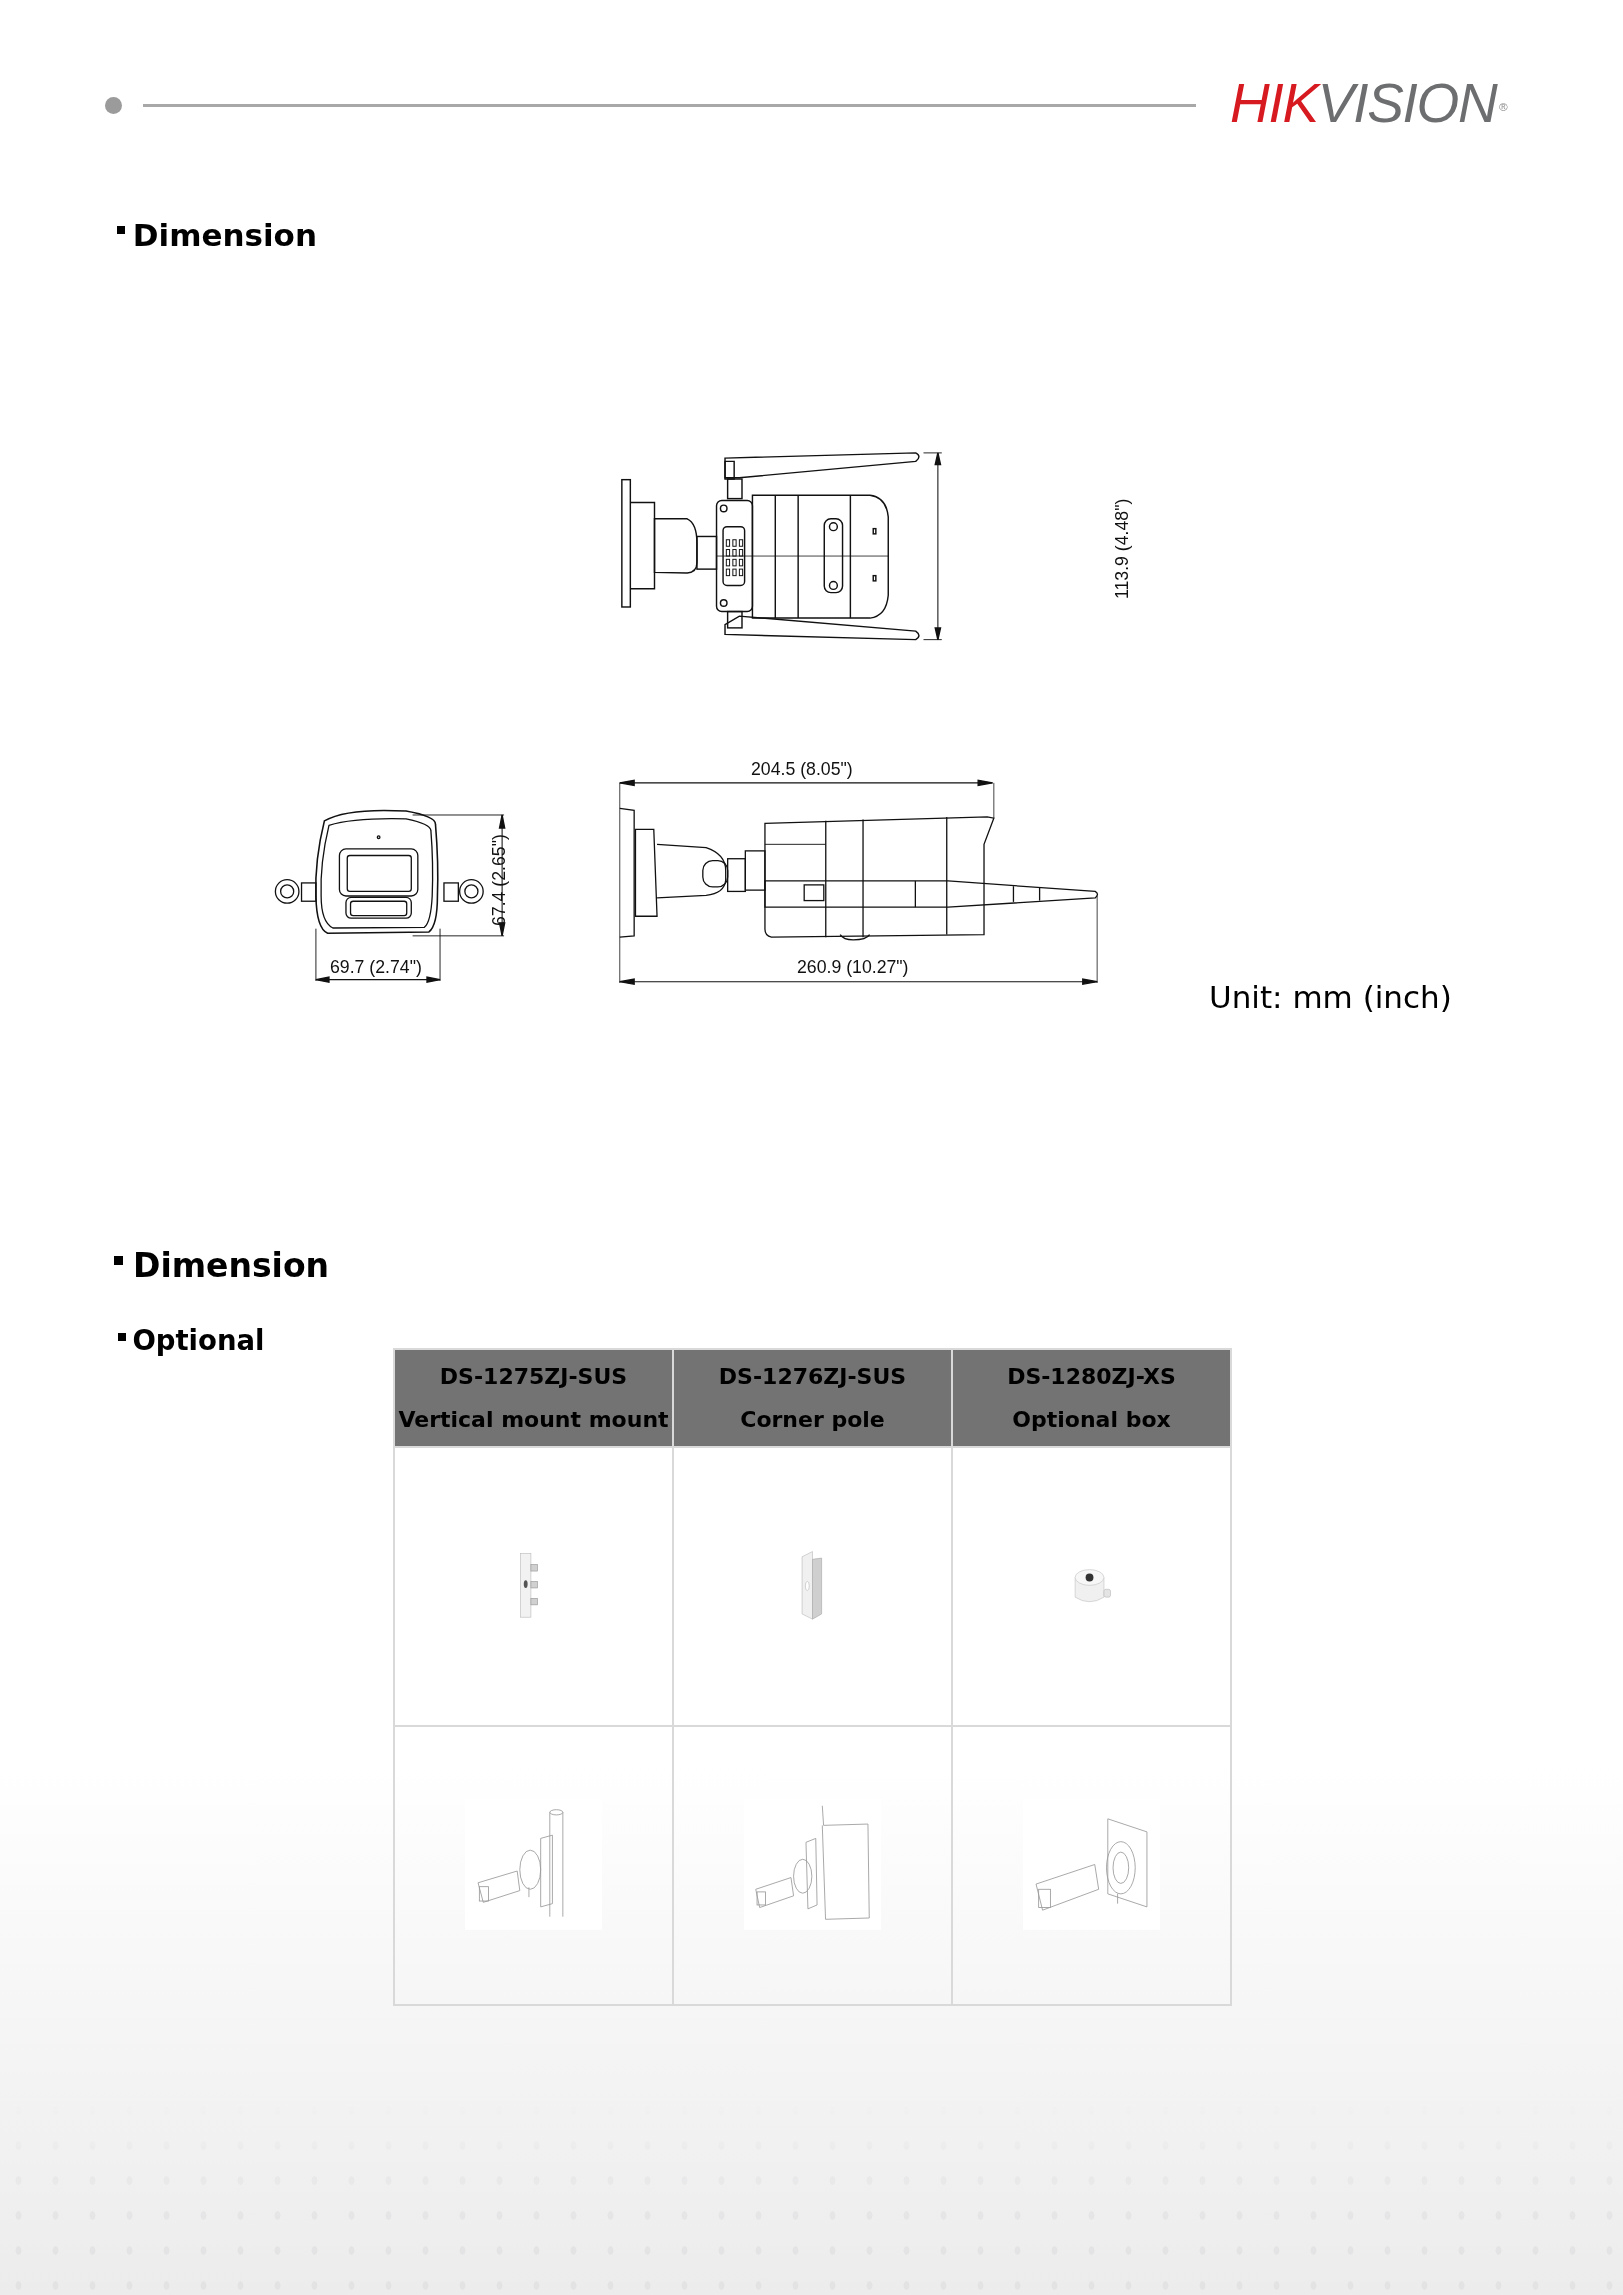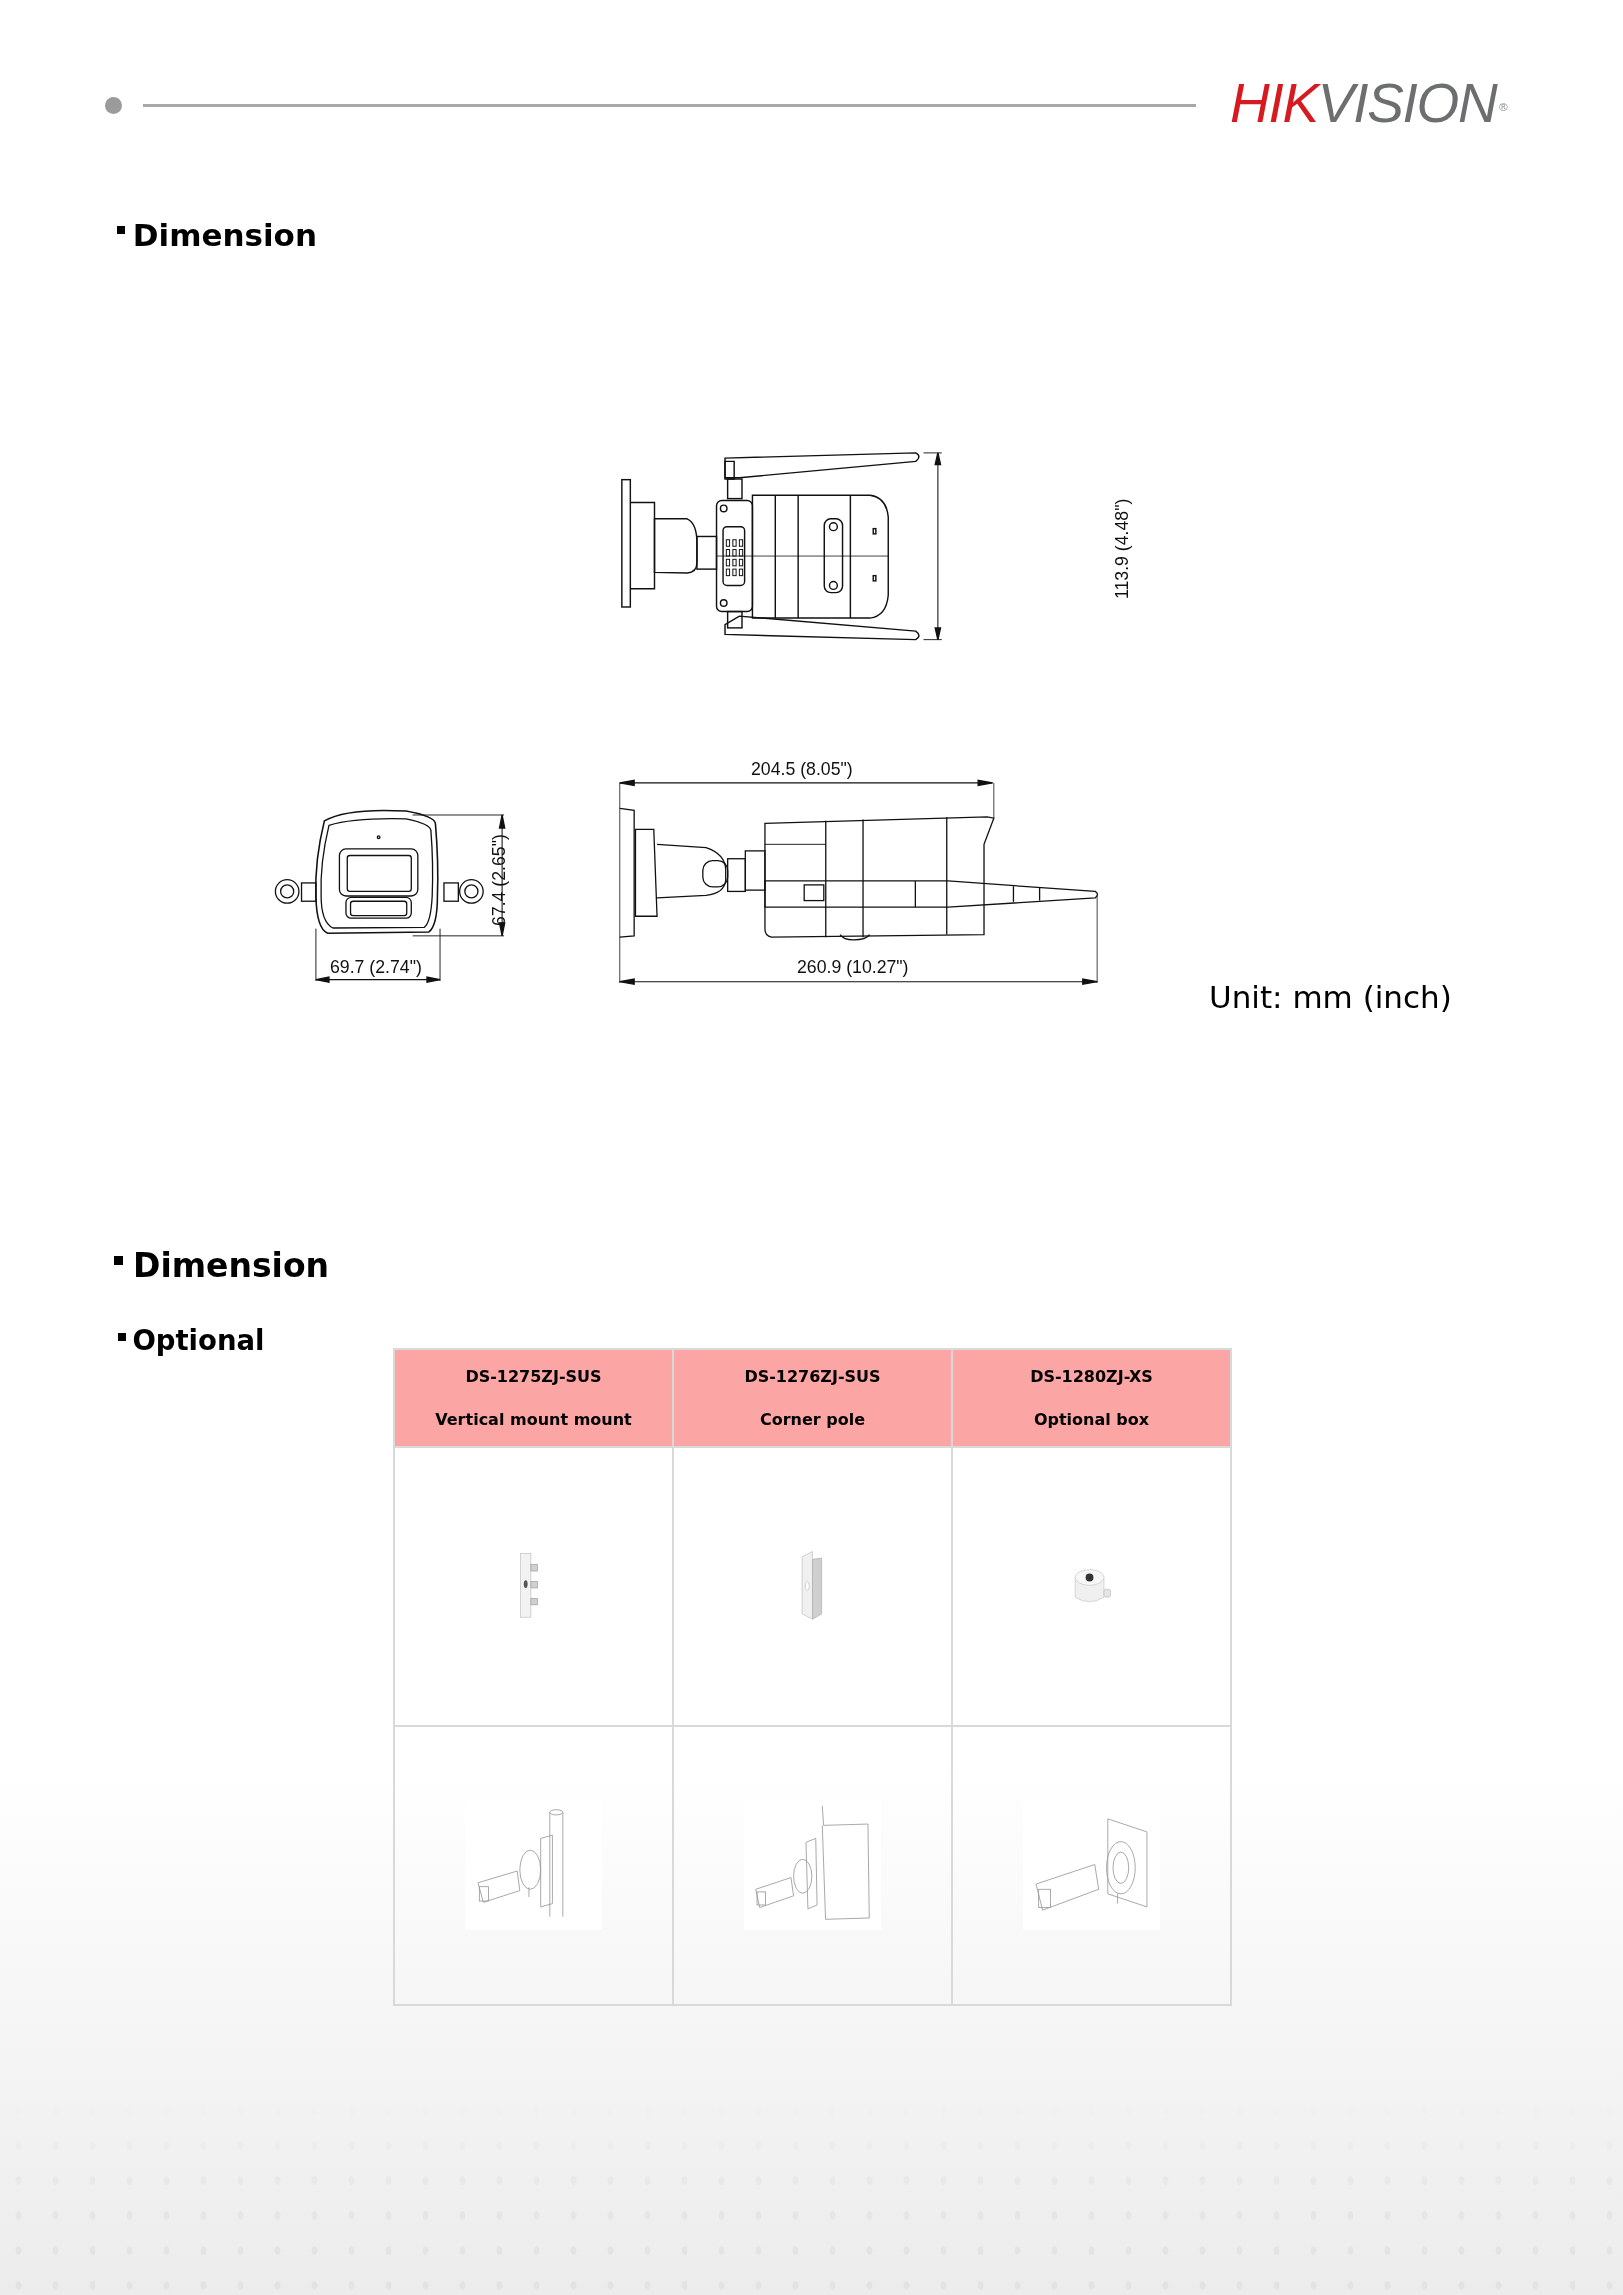--- a/index.html
+++ b/index.html
@@ -64,22 +64,22 @@
   }
 
   .acc-table {
     position: absolute; left: 393px; top: 1348px; width: 837px; z-index: 1;
     border-collapse: collapse; table-layout: fixed;
   }
   .acc-table th, .acc-table td {
     border: 2px solid #d9d9d9; padding: 0; text-align: center; vertical-align: middle;
   }
   .acc-table th {
-    background: #fca5a5; height: 96px;
-    font-family: "DejaVu Sans", sans-serif; font-weight: bold; font-size: 16px; line-height: 43px;
+    background: #737373; height: 96px;
+    font-family: "DejaVu Sans", sans-serif; font-weight: bold; font-size: 22px; line-height: 43px;
   }
   .acc-table th .line { display: block; }
   .acc-table td { height: 277px; background: transparent; }
   .cell-img { display: inline-block; }
 </style>
 </head>
 <body>
 
 <div class="bg-fade"></div>
 <div class="bg-dots"></div>

